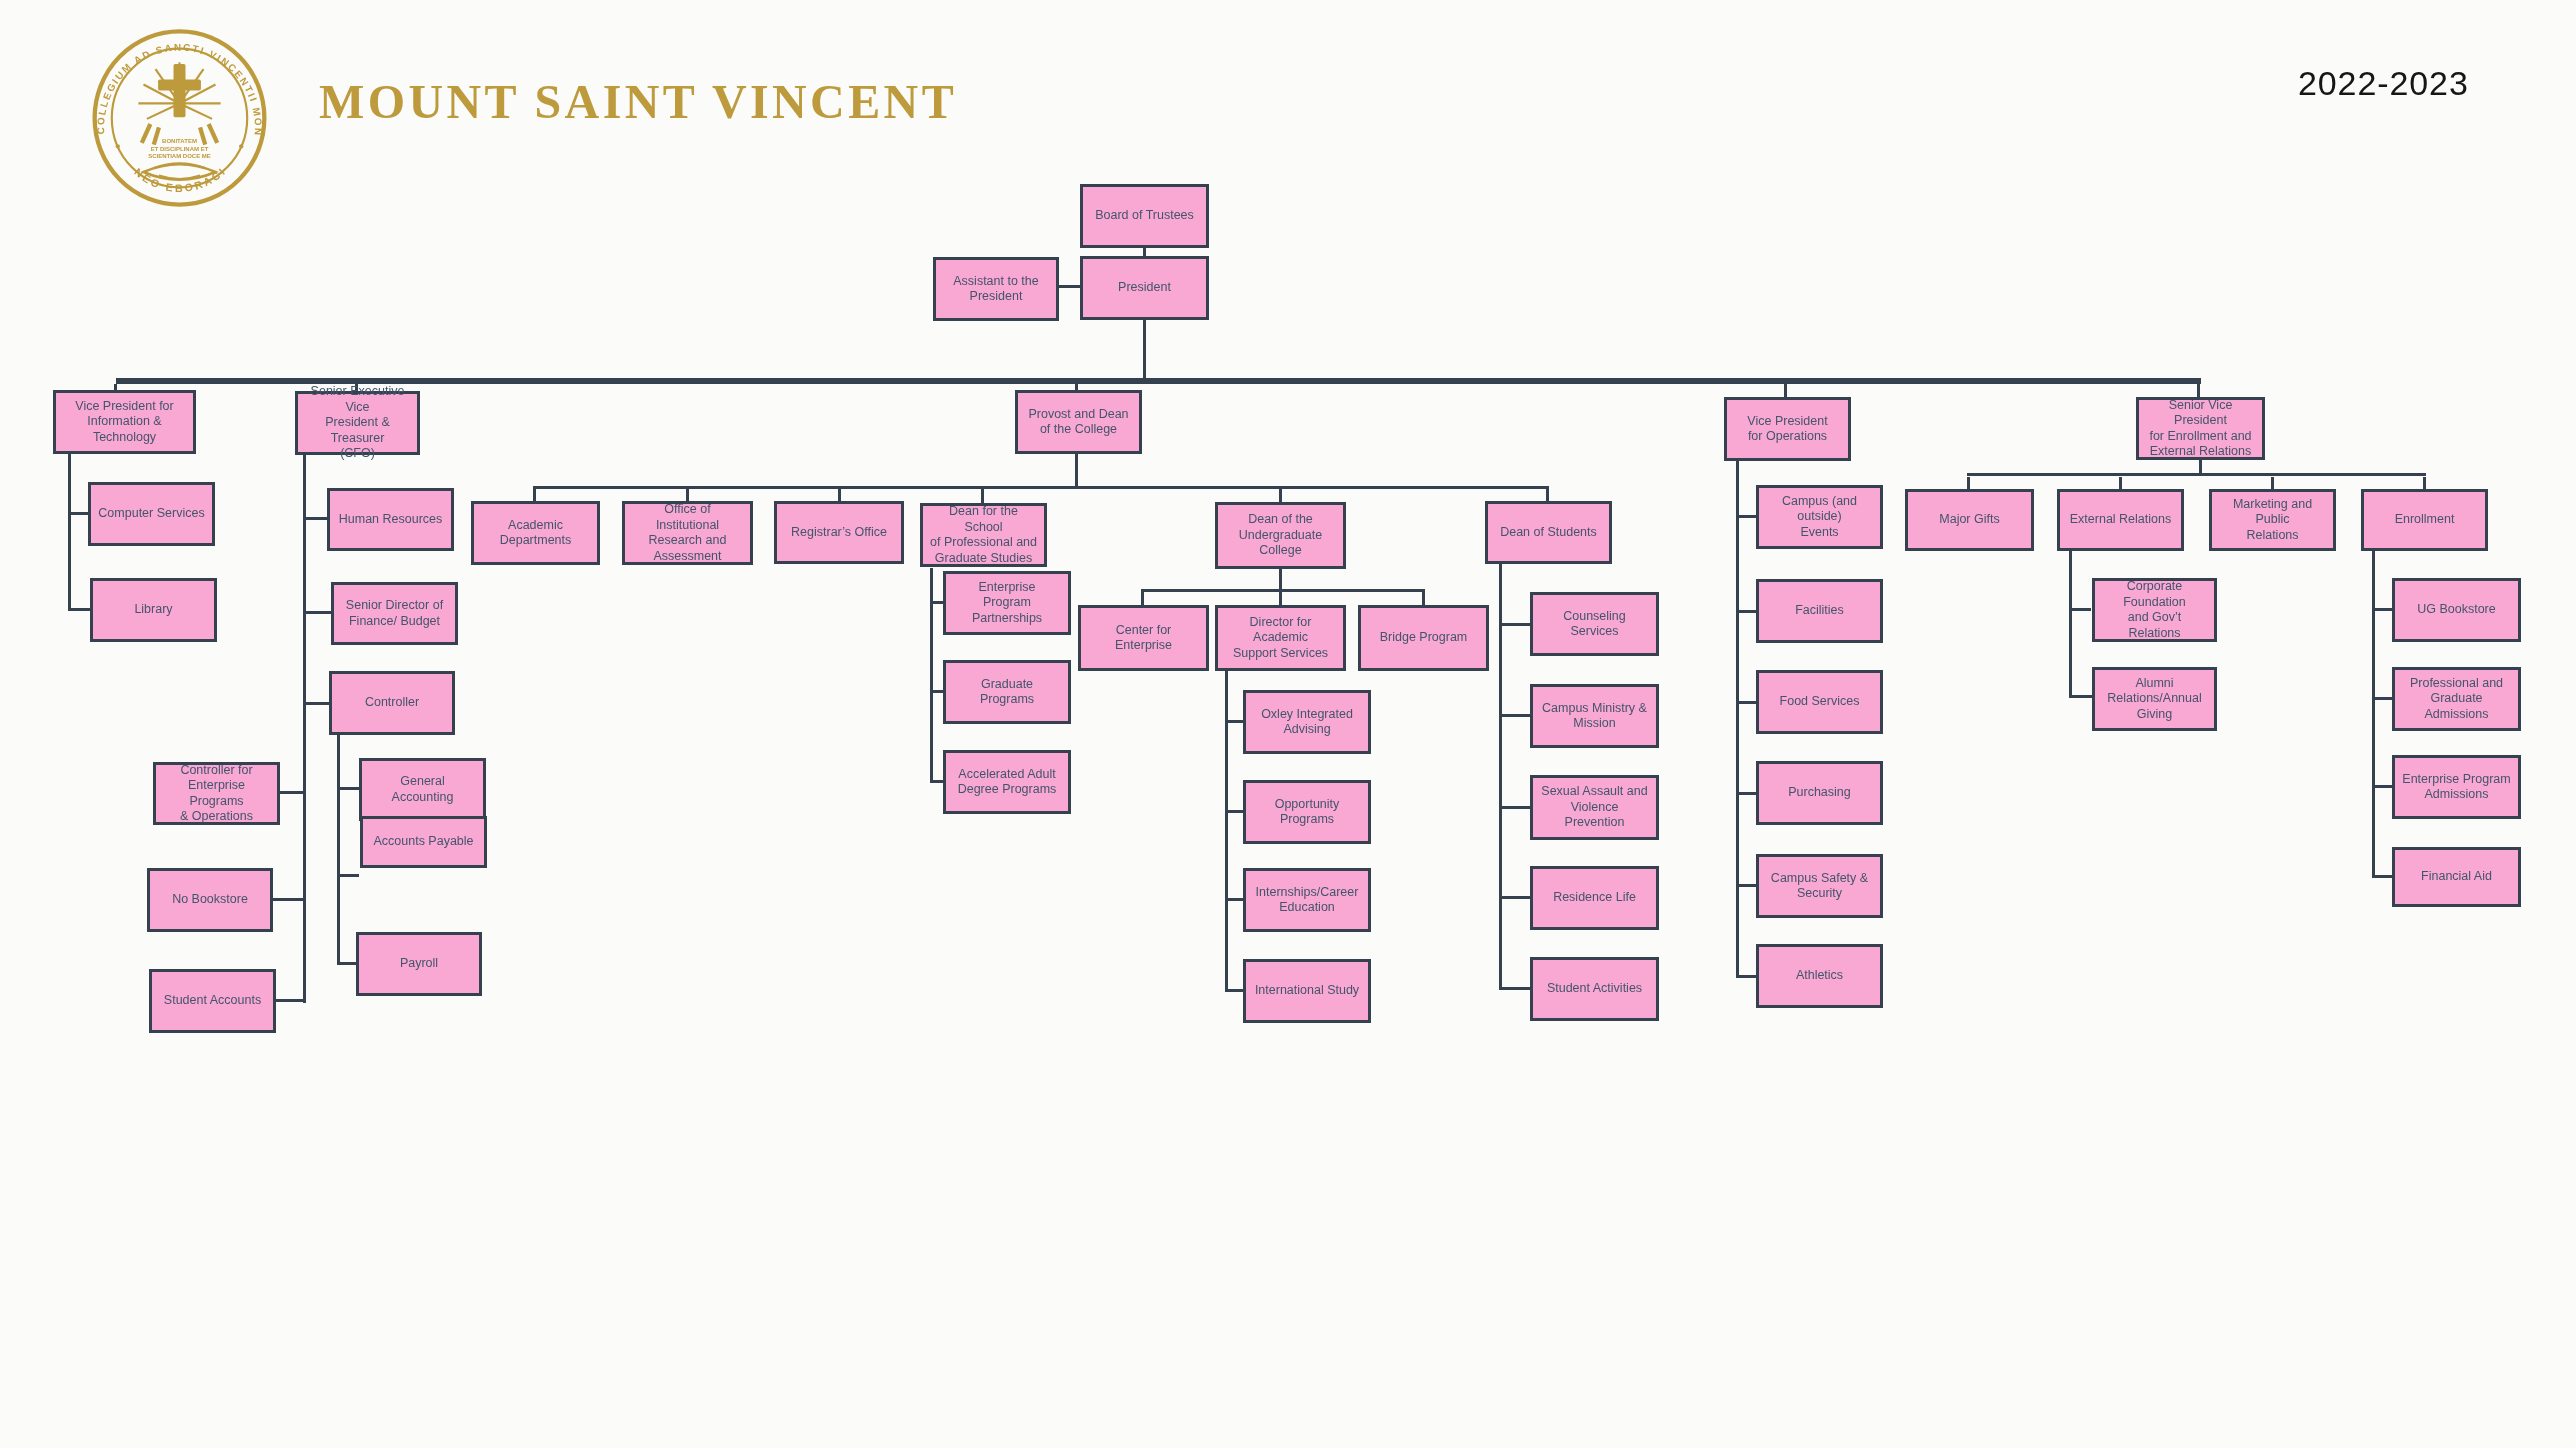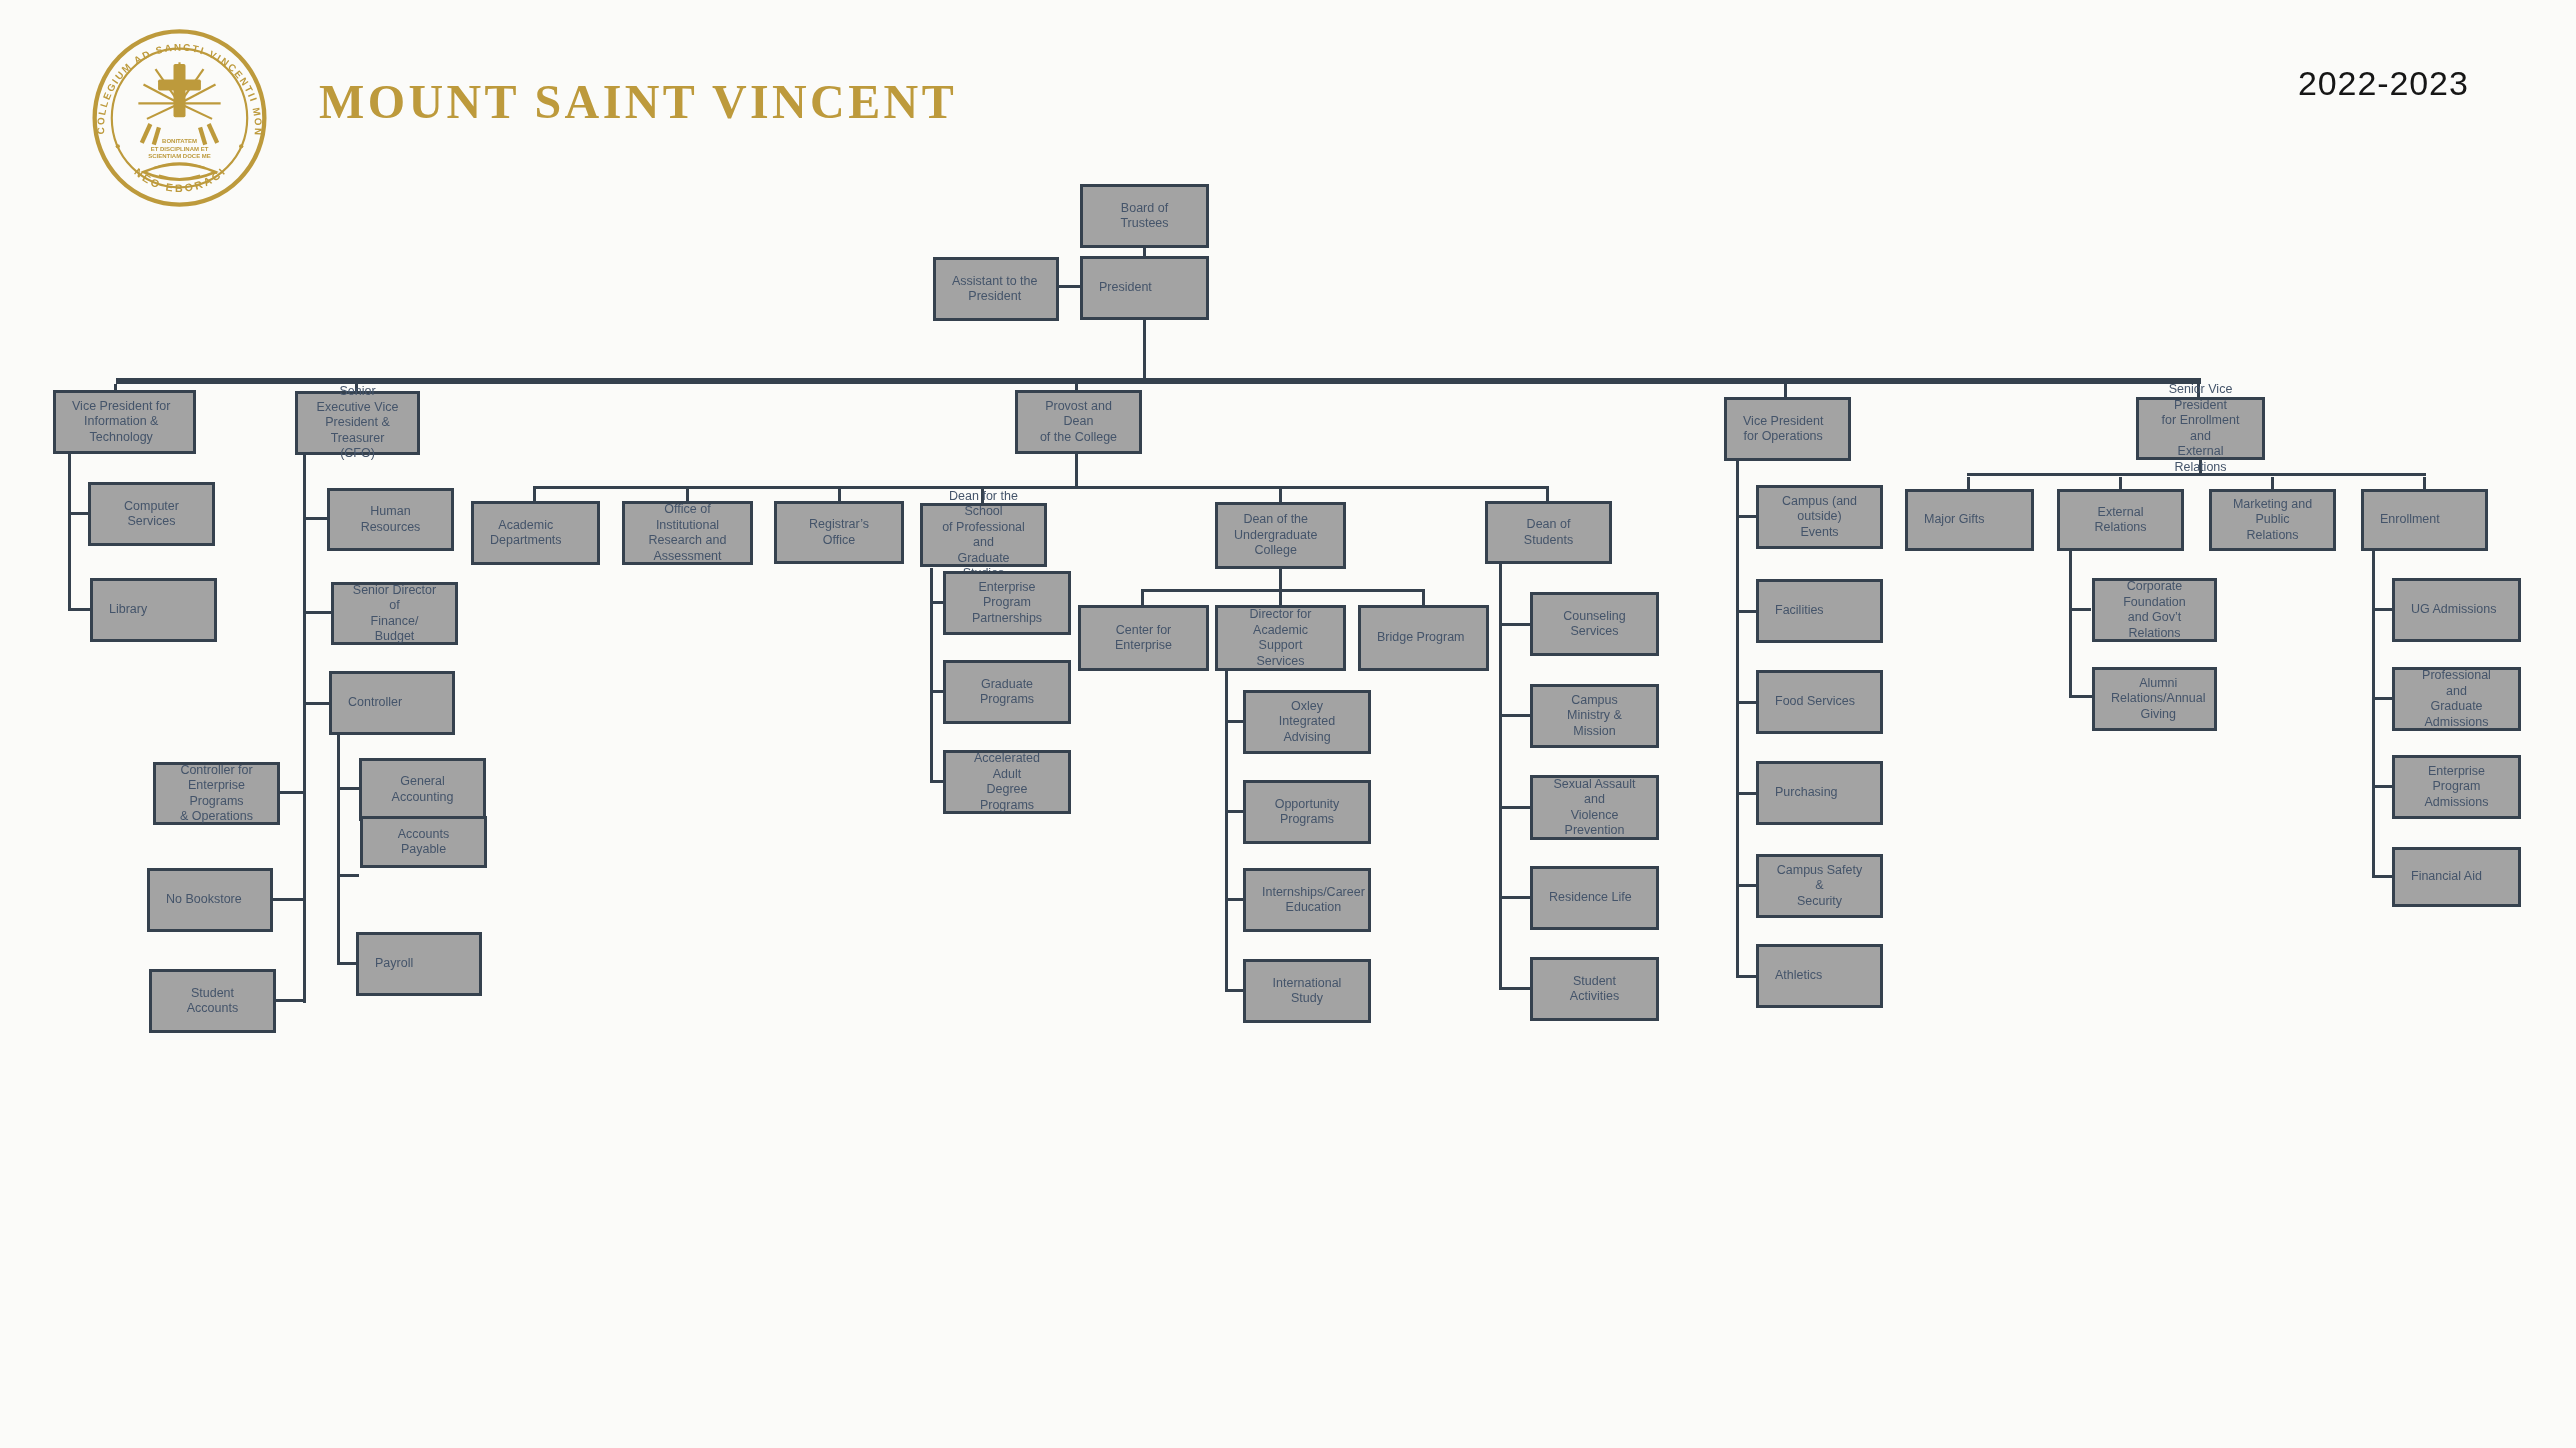--- a/index.html
+++ b/index.html
@@ -1,21 +1,21 @@
 <!DOCTYPE html>
 <html style="font-size:13.7px"><head>
 <meta charset="utf-8">
 <style>
   html,body{margin:0;padding:0;background:#fbfbf9;}
   .canvas{position:relative;width:2576px;height:1449px;background:#fbfbf9;overflow:hidden;
           font-family:"Liberation Sans",sans-serif;}
   
-  .node{position:absolute;box-sizing:border-box;background:#a3a3a3;border:3.4px solid #35414e;
-        display:flex;align-items:center;text-align:center;
-        color:#44546a;font-size:12.5px;line-height:1.24;white-space:pre-line;padding:16px;}
+  .node{position:absolute;box-sizing:border-box;background:#f9a8d4;border:3.4px solid #35414e;
+        display:flex;align-items:center;justify-content:center;text-align:center;
+        color:#44546a;font-size:12.5px;line-height:1.24;white-space:pre-line;padding:7px;}
   
   .h,.v{position:absolute;background:#35414e;}
   .h{height:3.4px;}
   .v{width:3.4px;}
   .trunk{height:6px;}
   
   .seal{position:absolute;left:90px;top:28px;width:179px;height:180px;}
   .wordmark{position:absolute;left:283px;top:69px;color:#bd9a3c;font-family:"Liberation Serif",serif;font-weight:bold;}
   .wm-line1{font-size:35px;letter-spacing:5.2px;}
   .wm-line2{font-size:48px;letter-spacing:3.4px;margin-top:5.2px;margin-left:36px;}
@@ -256,21 +256,21 @@
   <div class="node" style="left:1905px;top:489px;width:129px;height:62px"><span>Major Gifts</span></div>
   <div class="node" style="left:2057px;top:489px;width:127px;height:62px"><span>External Relations</span></div>
   <div class="node" style="left:2209px;top:489px;width:127px;height:62px"><span>Marketing and Public
 Relations</span></div>
   <div class="node" style="left:2361px;top:489px;width:127px;height:62px"><span>Enrollment</span></div>
   <div class="node" style="left:2092px;top:578px;width:125px;height:64px"><span>Corporate Foundation
 and Gov’t Relations</span></div>
   <div class="node" style="left:2092px;top:667px;width:125px;height:64px"><span>Alumni
 Relations/Annual
 Giving</span></div>
-  <div class="node" style="left:2392px;top:578px;width:129px;height:64px"><span>UG Admissions</span></div>
+  <div class="node" style="left:2392px;top:578px;width:129px;height:64px"><span>UG Bookstore</span></div>
   <div class="node" style="left:2392px;top:667px;width:129px;height:64px"><span>Professional and
 Graduate Admissions</span></div>
   <div class="node" style="left:2392px;top:755px;width:129px;height:64px"><span>Enterprise Program
 Admissions</span></div>
   <div class="node" style="left:2392px;top:847px;width:129px;height:60px"><span>Financial Aid</span></div>
 
 </div>
 
 
 </body></html>

